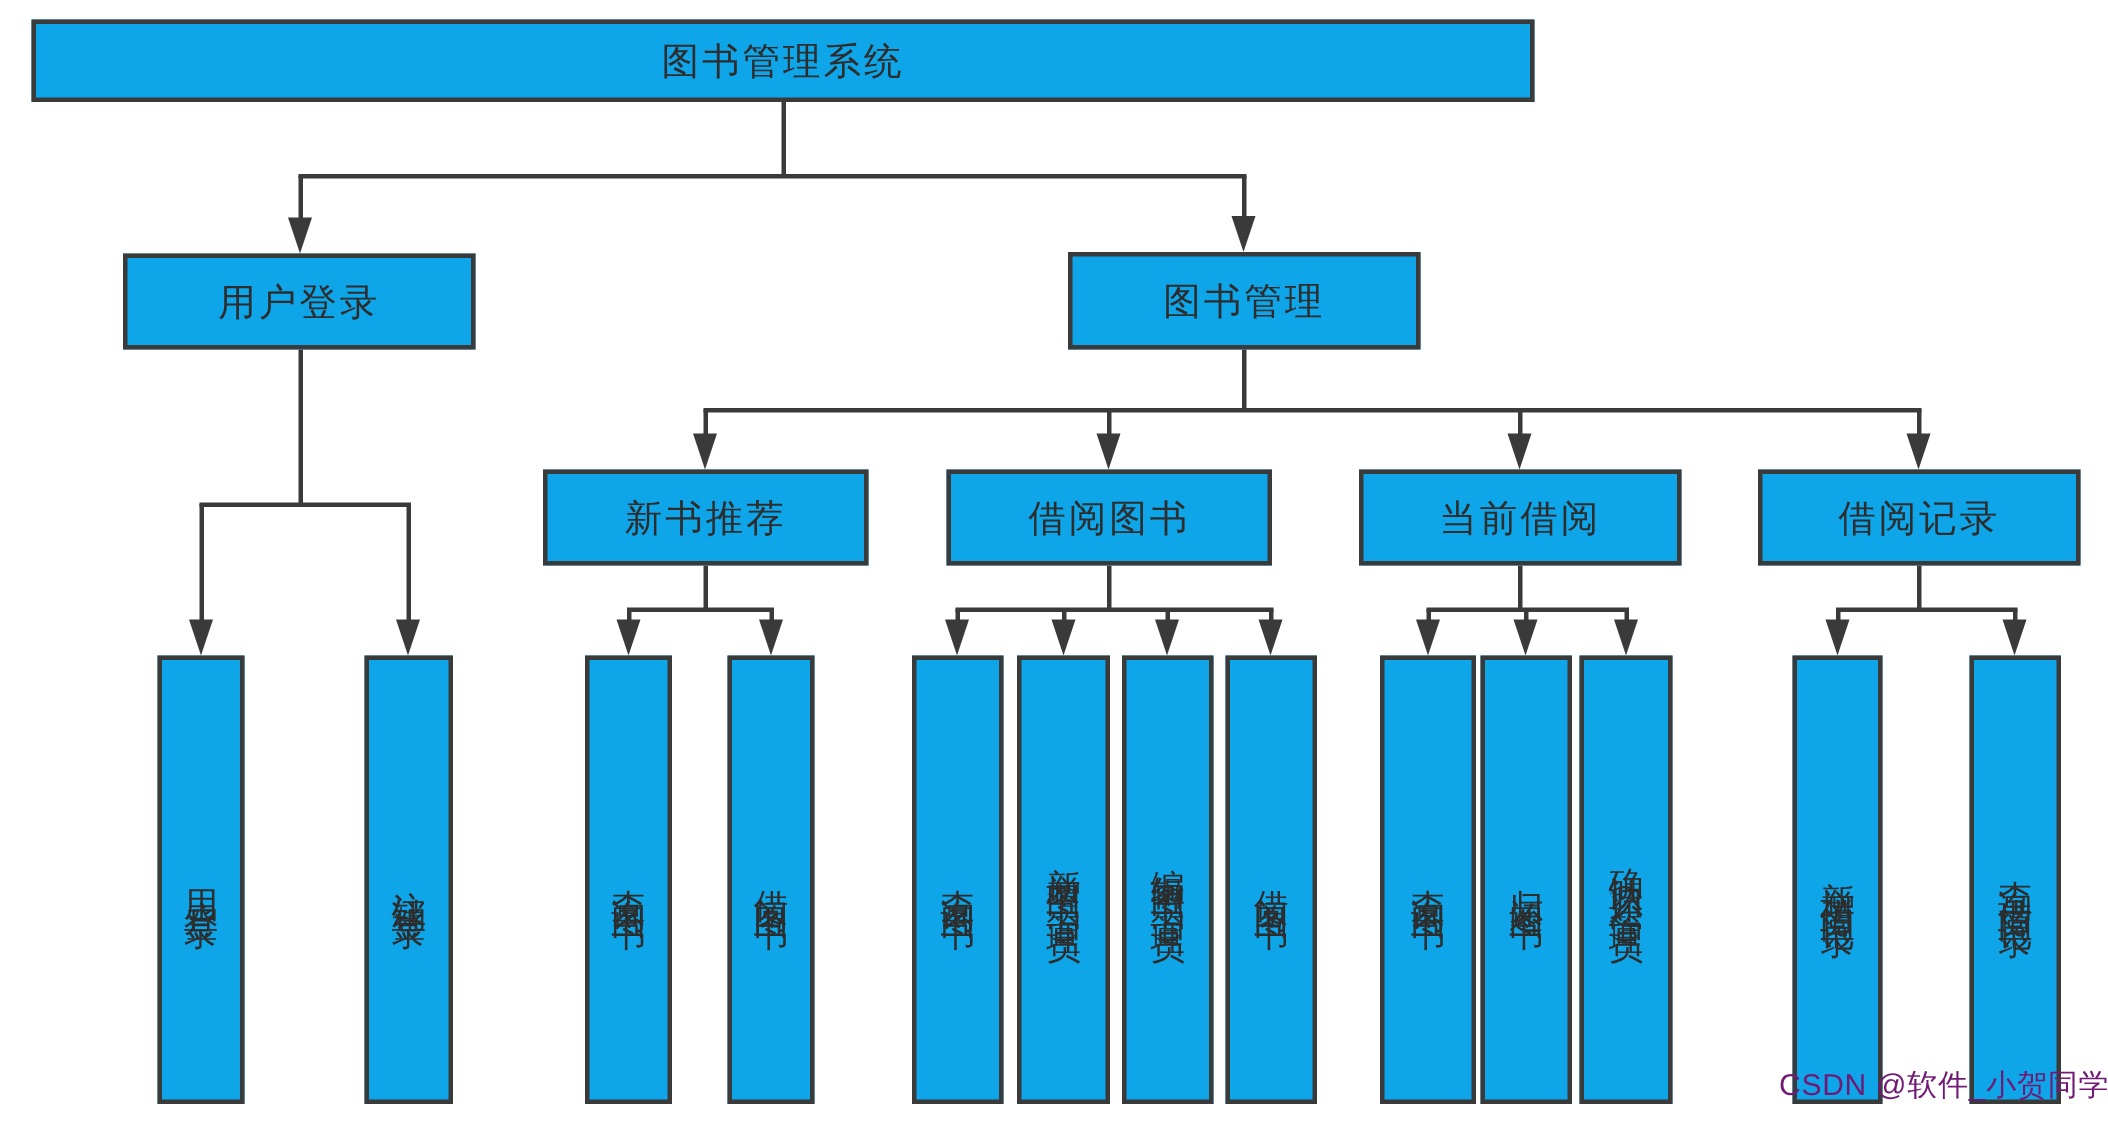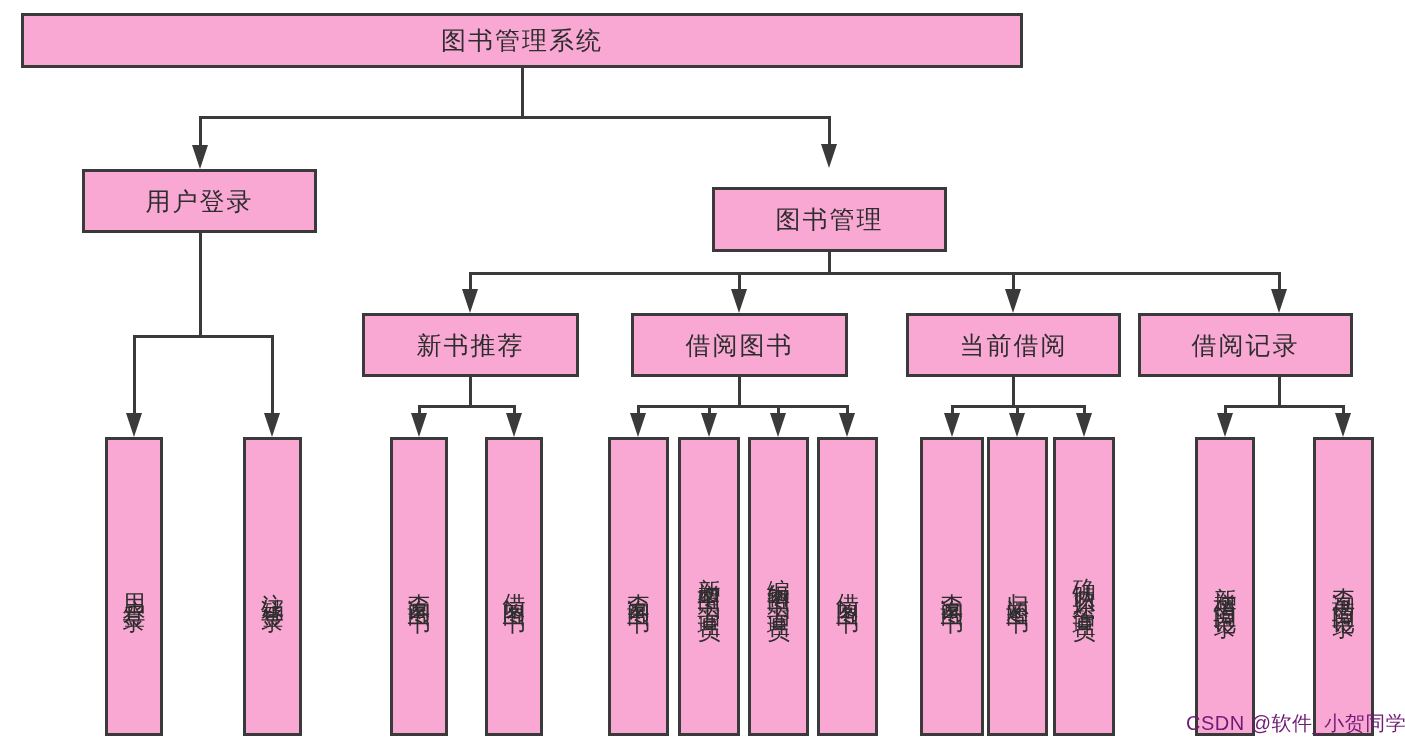--- a/index.html
+++ b/index.html
@@ -14,21 +14,21 @@
     height: 747px;
     background: #ffffff;
     overflow: hidden;
     --line: #3a3a3a;
     --text: #2d2d2d;
   }
   .node {
     position: absolute;
     box-sizing: border-box;
     border: 3px solid var(--line);
-    background: #f9a8d4;
+    background: #0ea5e9;
     display: flex;
     align-items: center;
     justify-content: center;
     color: var(--text);
     text-align: center;
     z-index: 2;
   }
   .node.h {
     font-size: 25px;
     letter-spacing: 2px;
@@ -123,33 +123,33 @@
       <div class="seg" style="left: 1341.5px; top: 406px; width: 3px; height: 11px;"></div>
       <div class="arrow" style="left: 1335px; top: 413px;"></div>
     </div>
   <div id="nodes-layer">
       <div class="node h" style="left: 21px; top: 13px; width: 1002px; height: 55px;">
         <span>图书管理系统</span>
       </div>
       <div class="node h" style="left: 82px; top: 169px; width: 235px; height: 64px;">
         <span>用户登录</span>
       </div>
-      <div class="node h" style="left: 712px; top: 168px; width: 235px; height: 65px; margin-top: 19px;">
+      <div class="node h" style="left: 712px; top: 168px; width: 235px; height: 65px;">
         <span>图书管理</span>
       </div>
       <div class="node h" style="left: 362px; top: 313px; width: 217px; height: 64px;">
         <span>新书推荐</span>
       </div>
       <div class="node h" style="left: 631px; top: 313px; width: 217px; height: 64px;">
         <span>借阅图书</span>
       </div>
       <div class="node h" style="left: 906px; top: 313px; width: 215px; height: 64px;">
         <span>当前借阅</span>
       </div>
-      <div class="node h" style="left: 1138px; top: 313px; width: 215px; height: 64px;">
+      <div class="node h" style="left: 1172px; top: 313px; width: 215px; height: 64px;">
         <span>借阅记录</span>
       </div>
       <div class="node v" style="left: 105px; top: 437px; width: 58px; height: 299px;">
         <span>用户登录</span>
       </div>
       <div class="node v" style="left: 243px; top: 437px; width: 59px; height: 299px;">
         <span>注销登录</span>
       </div>
       <div class="node v" style="left: 390px; top: 437px; width: 58px; height: 299px;">
         <span>查询图书</span>

